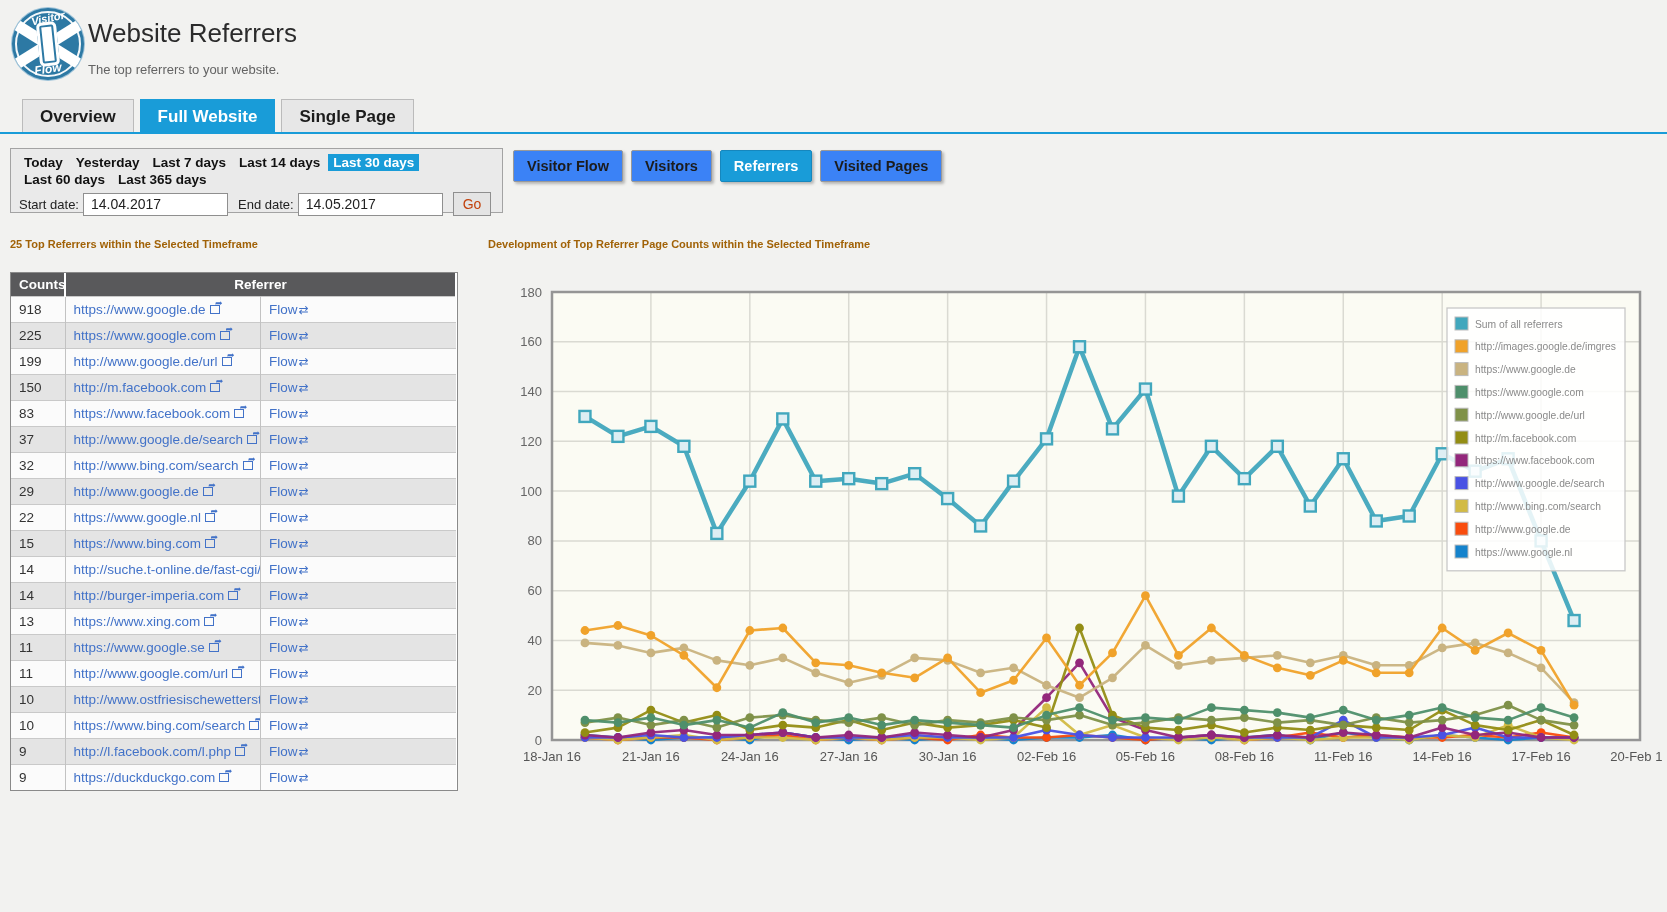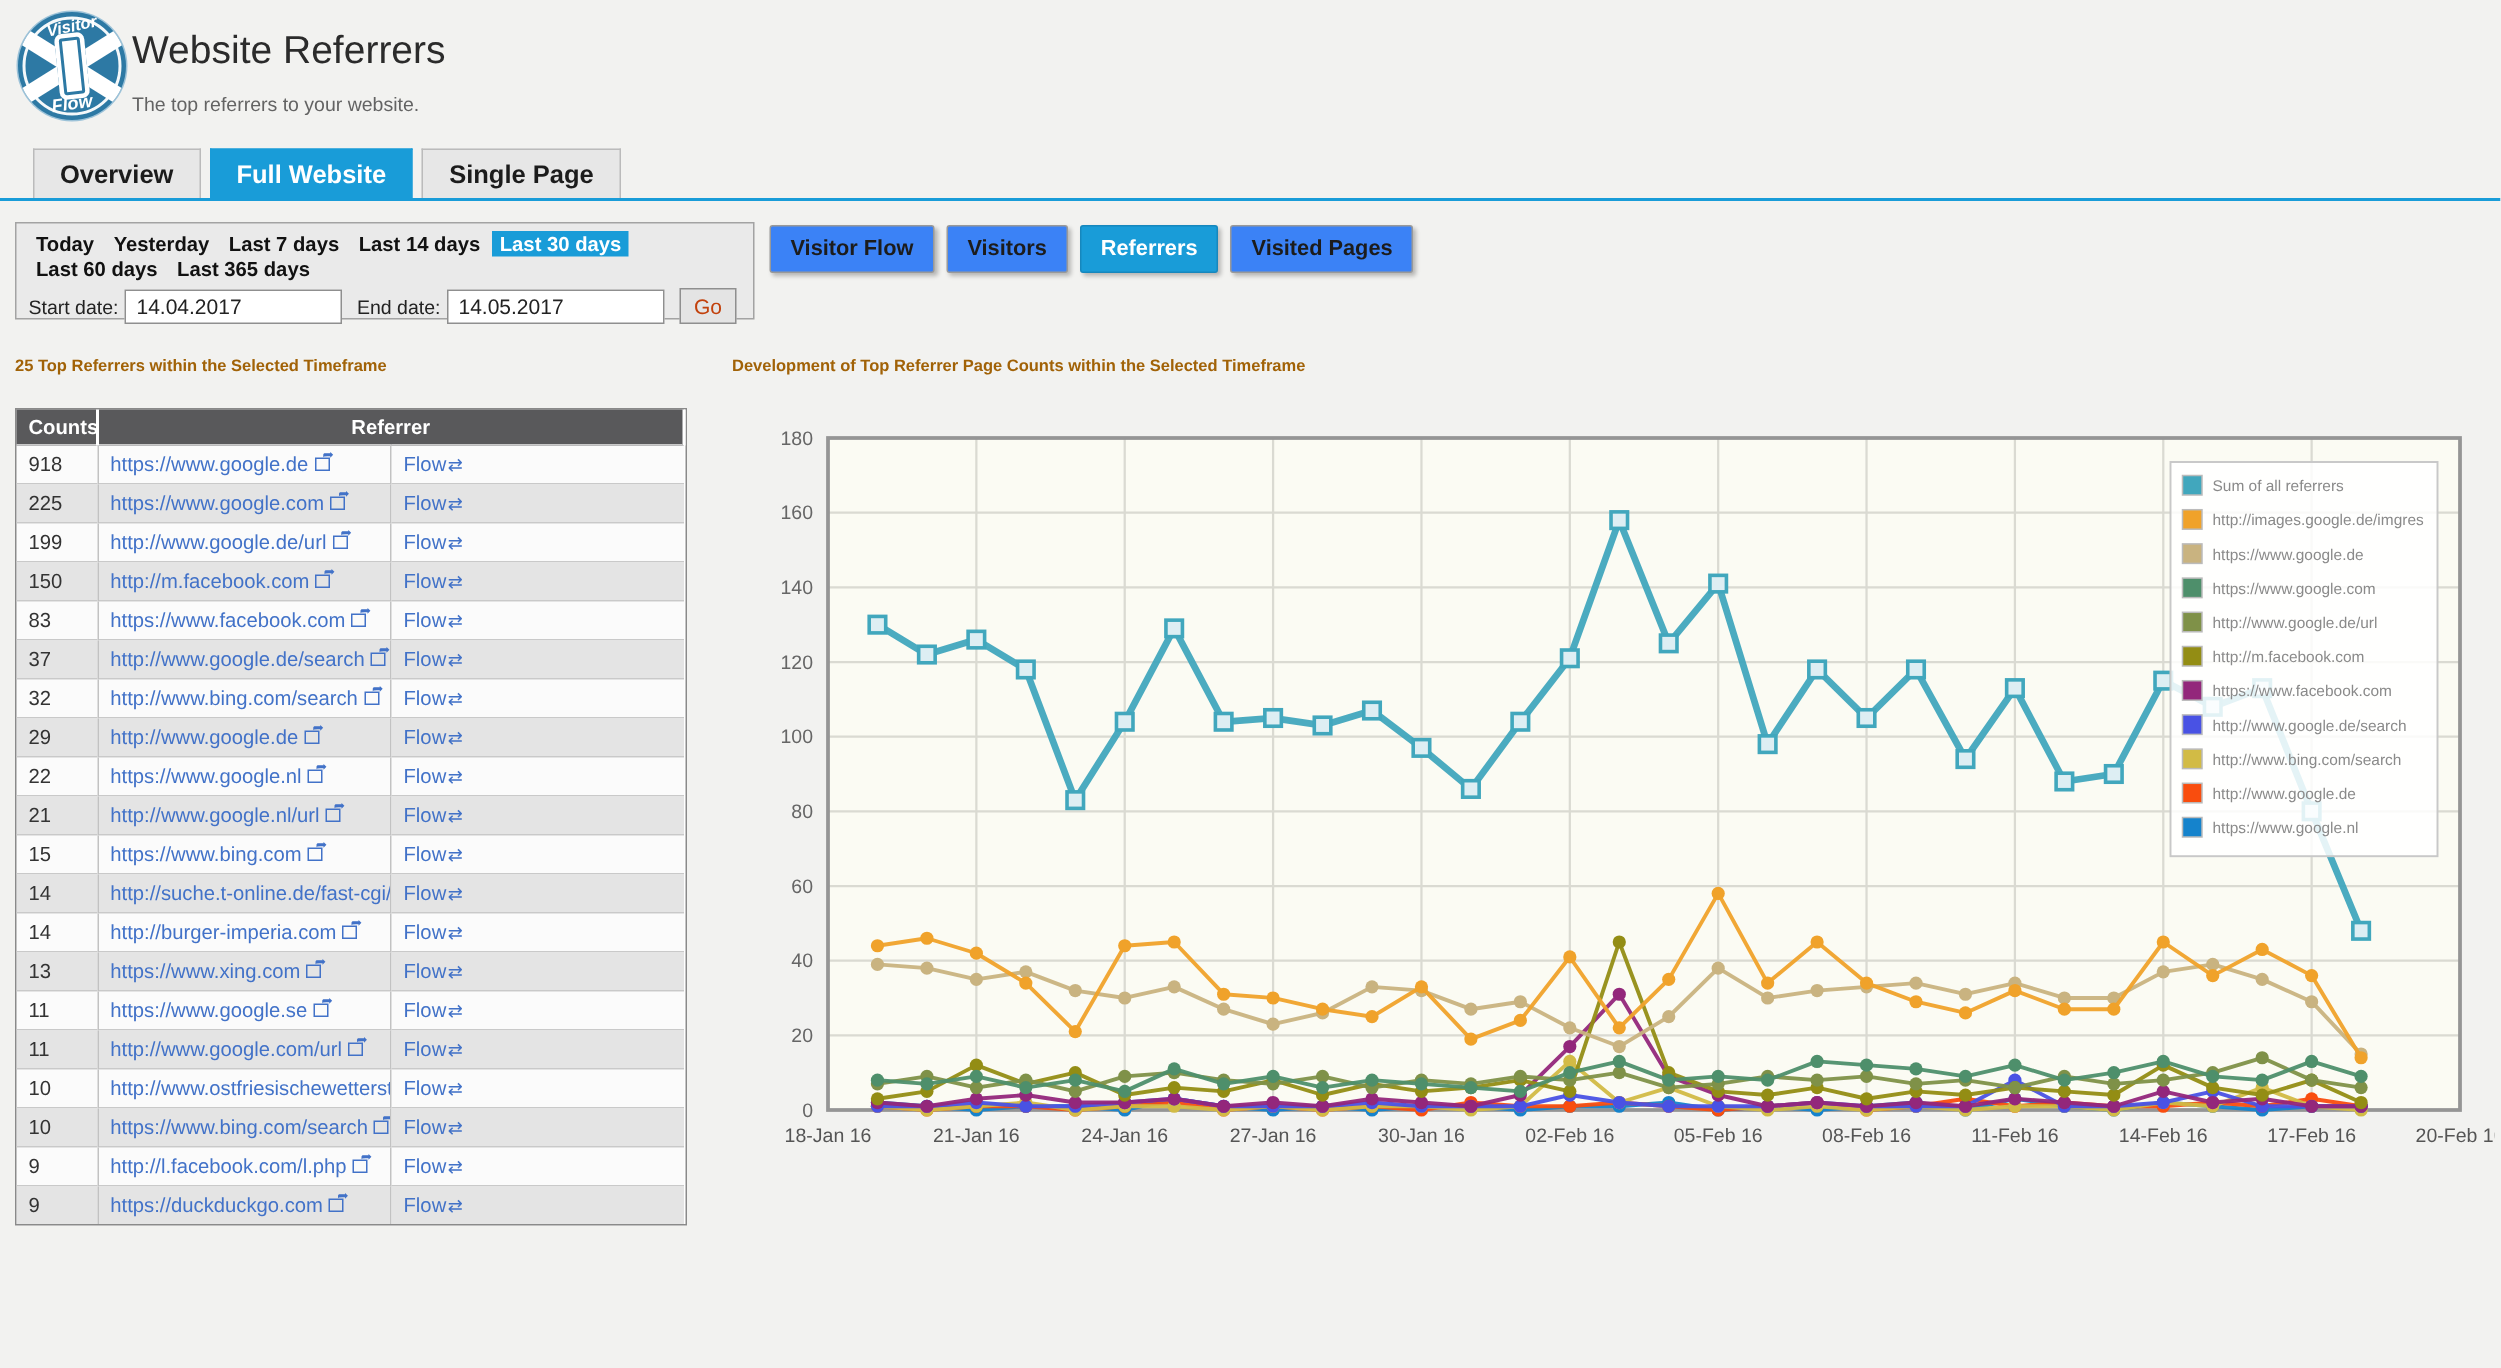--- a/index.html
+++ b/index.html
@@ -144,25 +144,20 @@
           <td class="flow"><a class="lnk">Flow<span class="shuffle lnk">⇄</span></a></td>
         </tr>
         <tr>
           <td>29</td>
           <td><a class="lnk">http://www.google.de</a><span class="ext"></span></td>
           <td class="flow"><a class="lnk">Flow<span class="shuffle lnk">⇄</span></a></td>
         </tr>
         <tr>
           <td>22</td>
           <td><a class="lnk">https://www.google.nl</a><span class="ext"></span></td>
-          <td class="flow"><a class="lnk">Flow<span class="shuffle lnk">⇄</span></a></td>
-        </tr>
-        <tr>
-          <td>21</td>
-          <td><a class="lnk">http://www.google.nl/url</a><span class="ext"></span></td>
           <td class="flow"><a class="lnk">Flow<span class="shuffle lnk">⇄</span></a></td>
         </tr>
         <tr>
           <td>15</td>
           <td><a class="lnk">https://www.bing.com</a><span class="ext"></span></td>
           <td class="flow"><a class="lnk">Flow<span class="shuffle lnk">⇄</span></a></td>
         </tr>
         <tr>
           <td>14</td>
           <td><a class="lnk">http://suche.t-online.de/fast-cgi/tsc</a></td>

